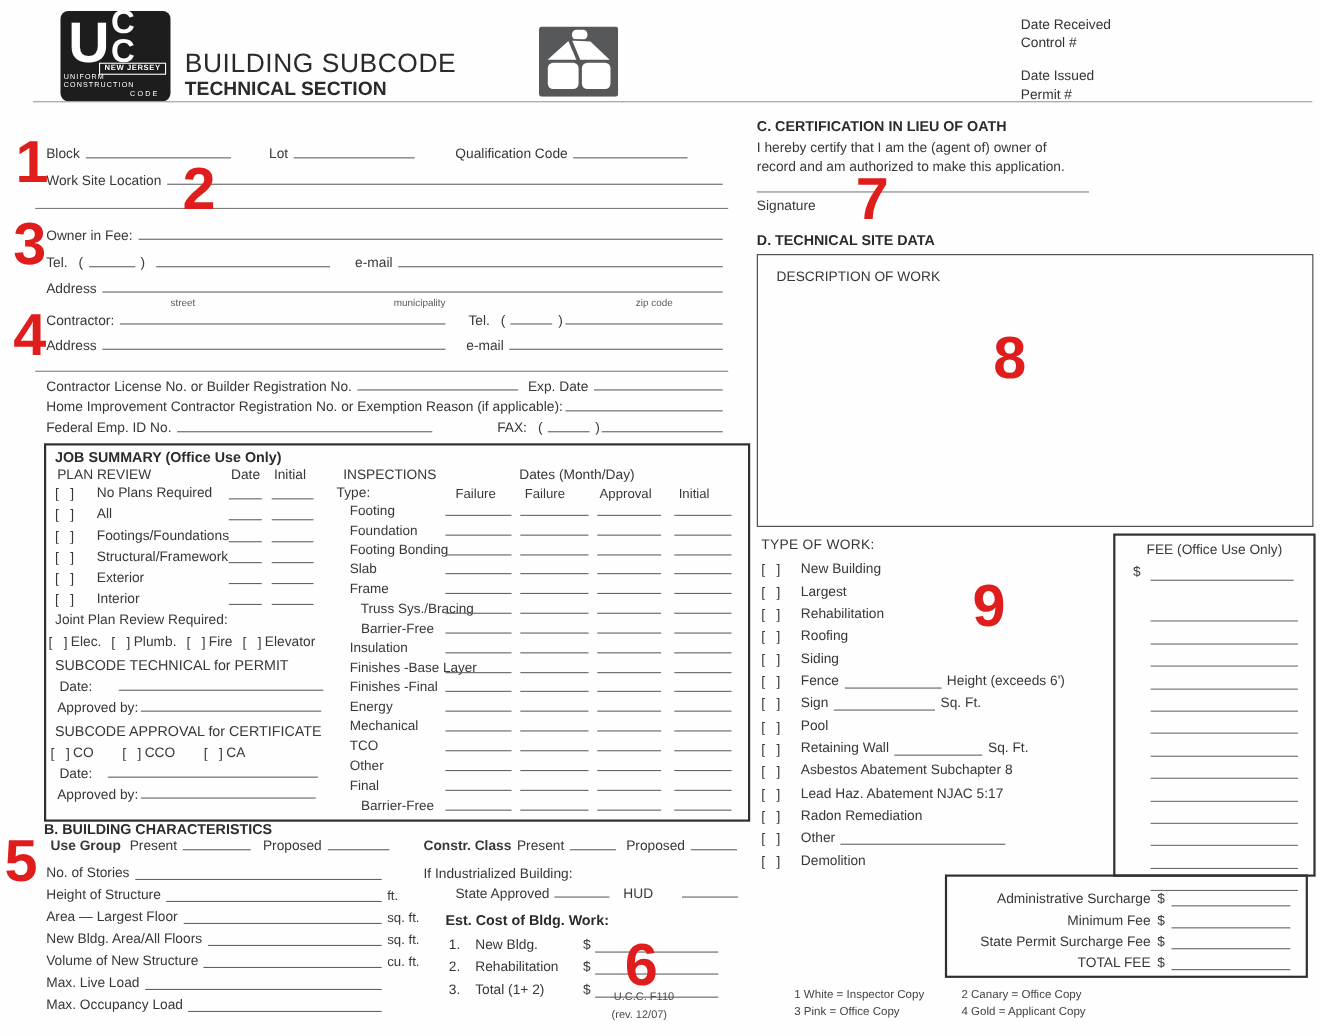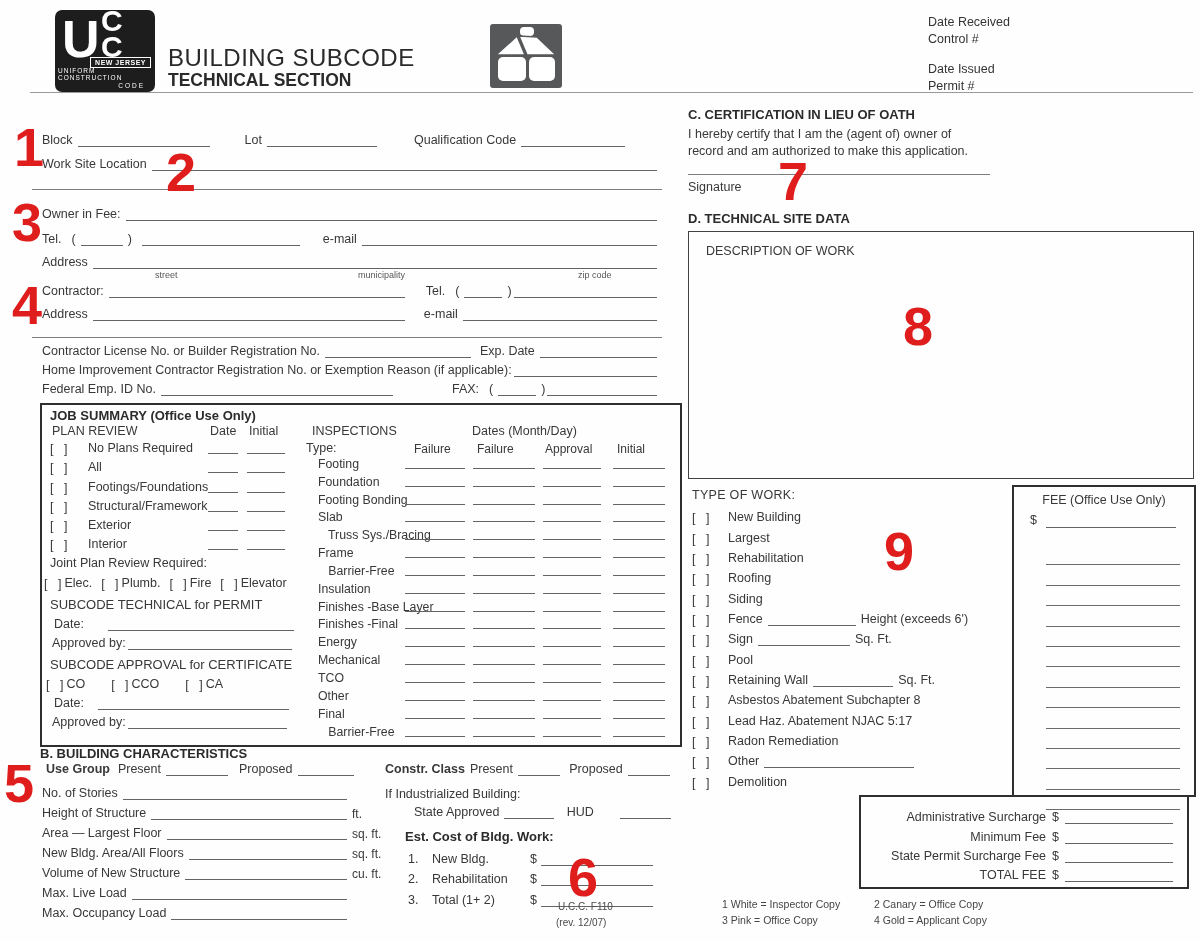--- a/index.html
+++ b/index.html
@@ -4,21 +4,21 @@
 <style>
   html,body{margin:0;padding:0;background:#e9e9e9}
   #page{position:relative;width:1200px;height:942px;background:#fefefe;
         font-family:"Liberation Sans",sans-serif;color:#383838;overflow:hidden}
   .abs{position:absolute}
   .t{font-size:12.5px;line-height:15px;white-space:nowrap}
   .ts{font-size:12px;white-space:nowrap}
   .b{font-weight:700}
   .h{font-size:13px;font-weight:700;color:#2b2b2b;white-space:nowrap}
   .ln{display:inline-block;border-bottom:1.2px solid #636363;height:10px}
-  .row{position:absolute;display:flex;align-items:flex-end;white-space:nowrap}
+  .row{position:absolute;display:flex;align-items:flex-start;white-space:nowrap}
   .row .ln{margin:0 5px 1px 5px}
   .cb{white-space:pre;font-size:12.5px}
   .sm{font-size:9px;color:#585858;white-space:nowrap}
   .ann{position:absolute;font-size:54px;font-weight:700;color:#e01d1d;line-height:1}
   .box{position:absolute;border:2px solid #2f2f2f}
   .box-thin{position:absolute;border:1.5px solid #414141}
   .rule{position:absolute;border-top:1.1px solid #9a9a9a;height:0}
   .rule2{position:absolute;border-top:1.2px solid #7d7d7d;height:0}
 
   
@@ -342,28 +342,28 @@
       <span class="ln c4"></span>
     </div>
       <div class="insp-row">
       <span class="la">Slab</span>
       <span class="ln c1"></span>
       <span class="ln c2"></span>
       <span class="ln c3"></span>
       <span class="ln c4"></span>
     </div>
       <div class="insp-row">
+      <span class="la">Frame</span>
+      <span class="ln c1"></span>
+      <span class="ln c2"></span>
+      <span class="ln c3"></span>
+      <span class="ln c4"></span>
+    </div>
+      <div class="insp-row">
       <span class="la">   Truss Sys./Bracing</span>
-      <span class="ln c1"></span>
-      <span class="ln c2"></span>
-      <span class="ln c3"></span>
-      <span class="ln c4"></span>
-    </div>
-      <div class="insp-row">
-      <span class="la">Frame</span>
       <span class="ln c1"></span>
       <span class="ln c2"></span>
       <span class="ln c3"></span>
       <span class="ln c4"></span>
     </div>
       <div class="insp-row">
       <span class="la">   Barrier-Free</span>
       <span class="ln c1"></span>
       <span class="ln c2"></span>
       <span class="ln c3"></span>

